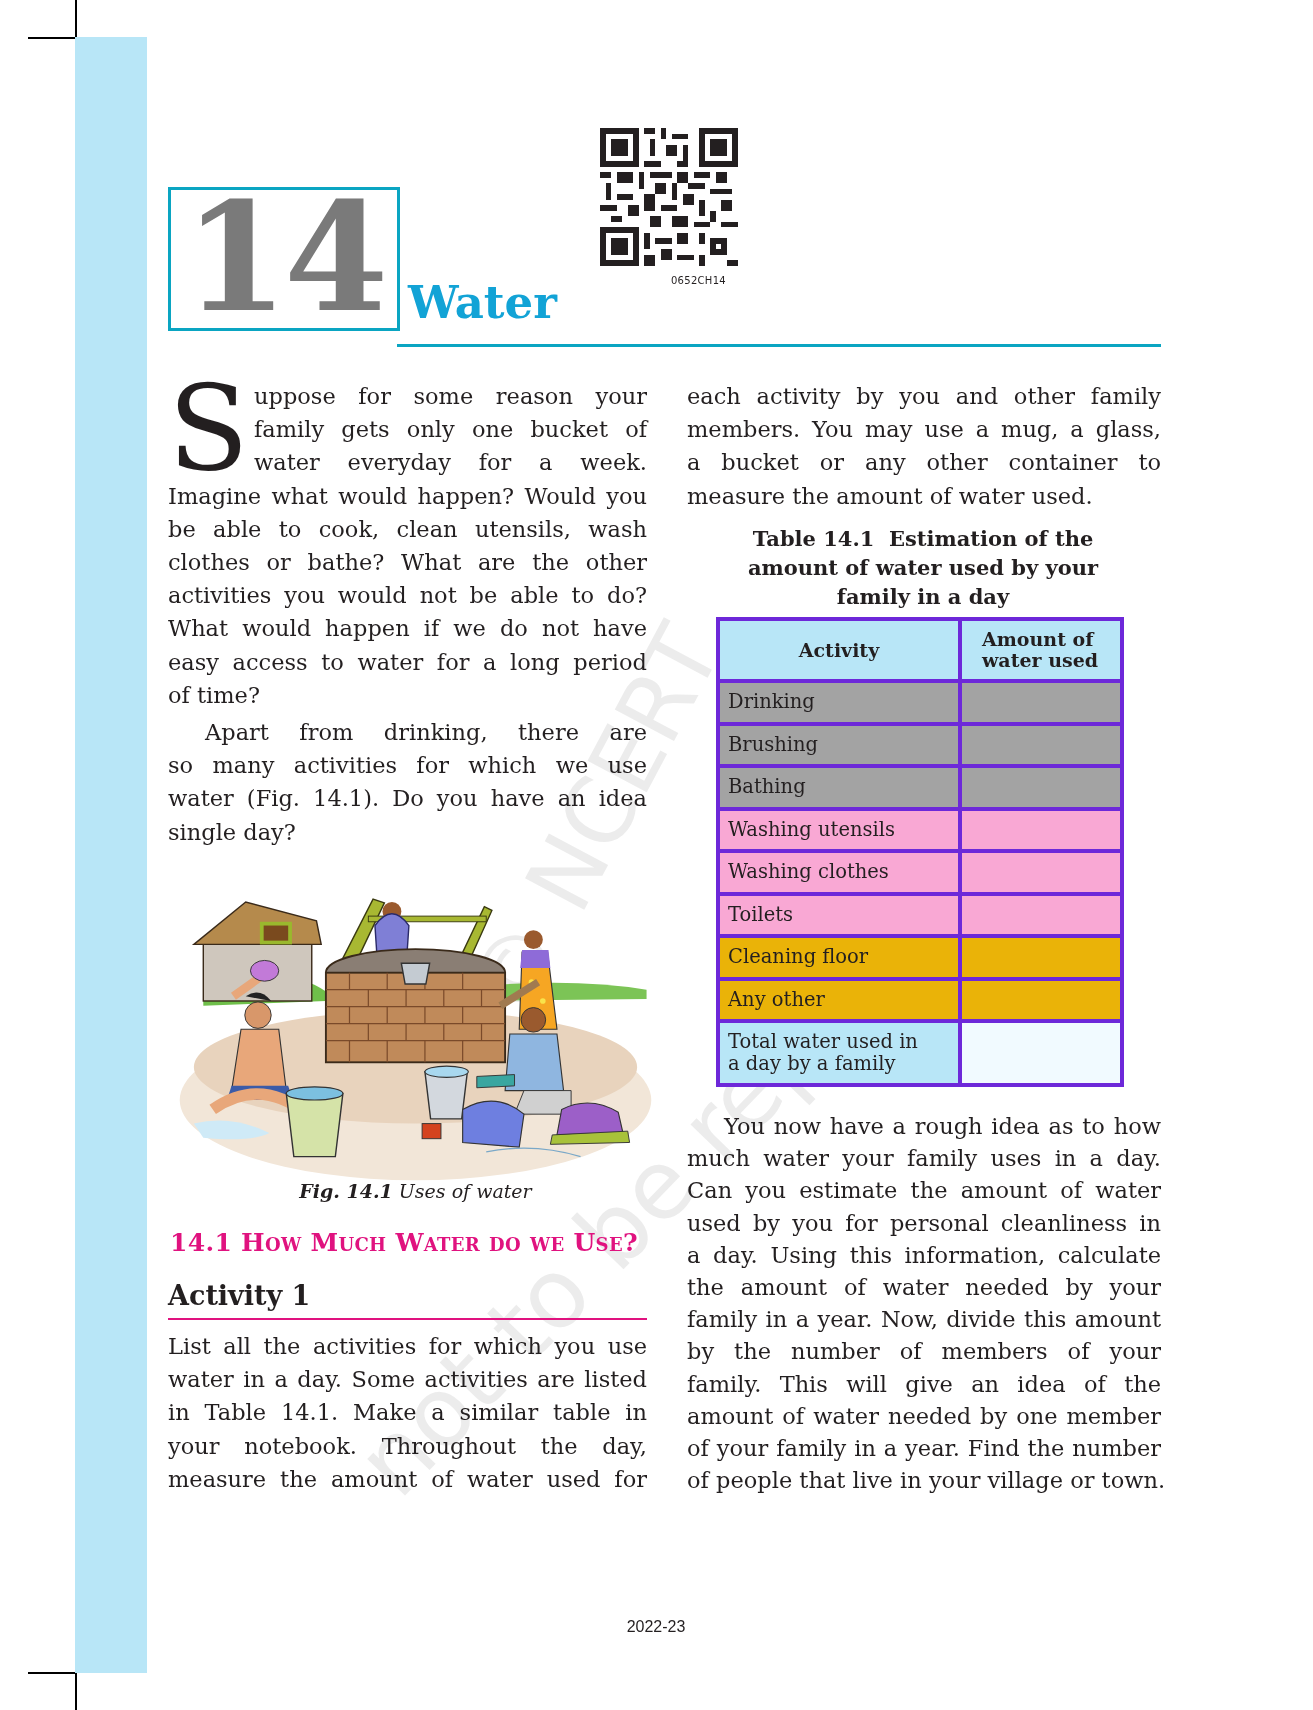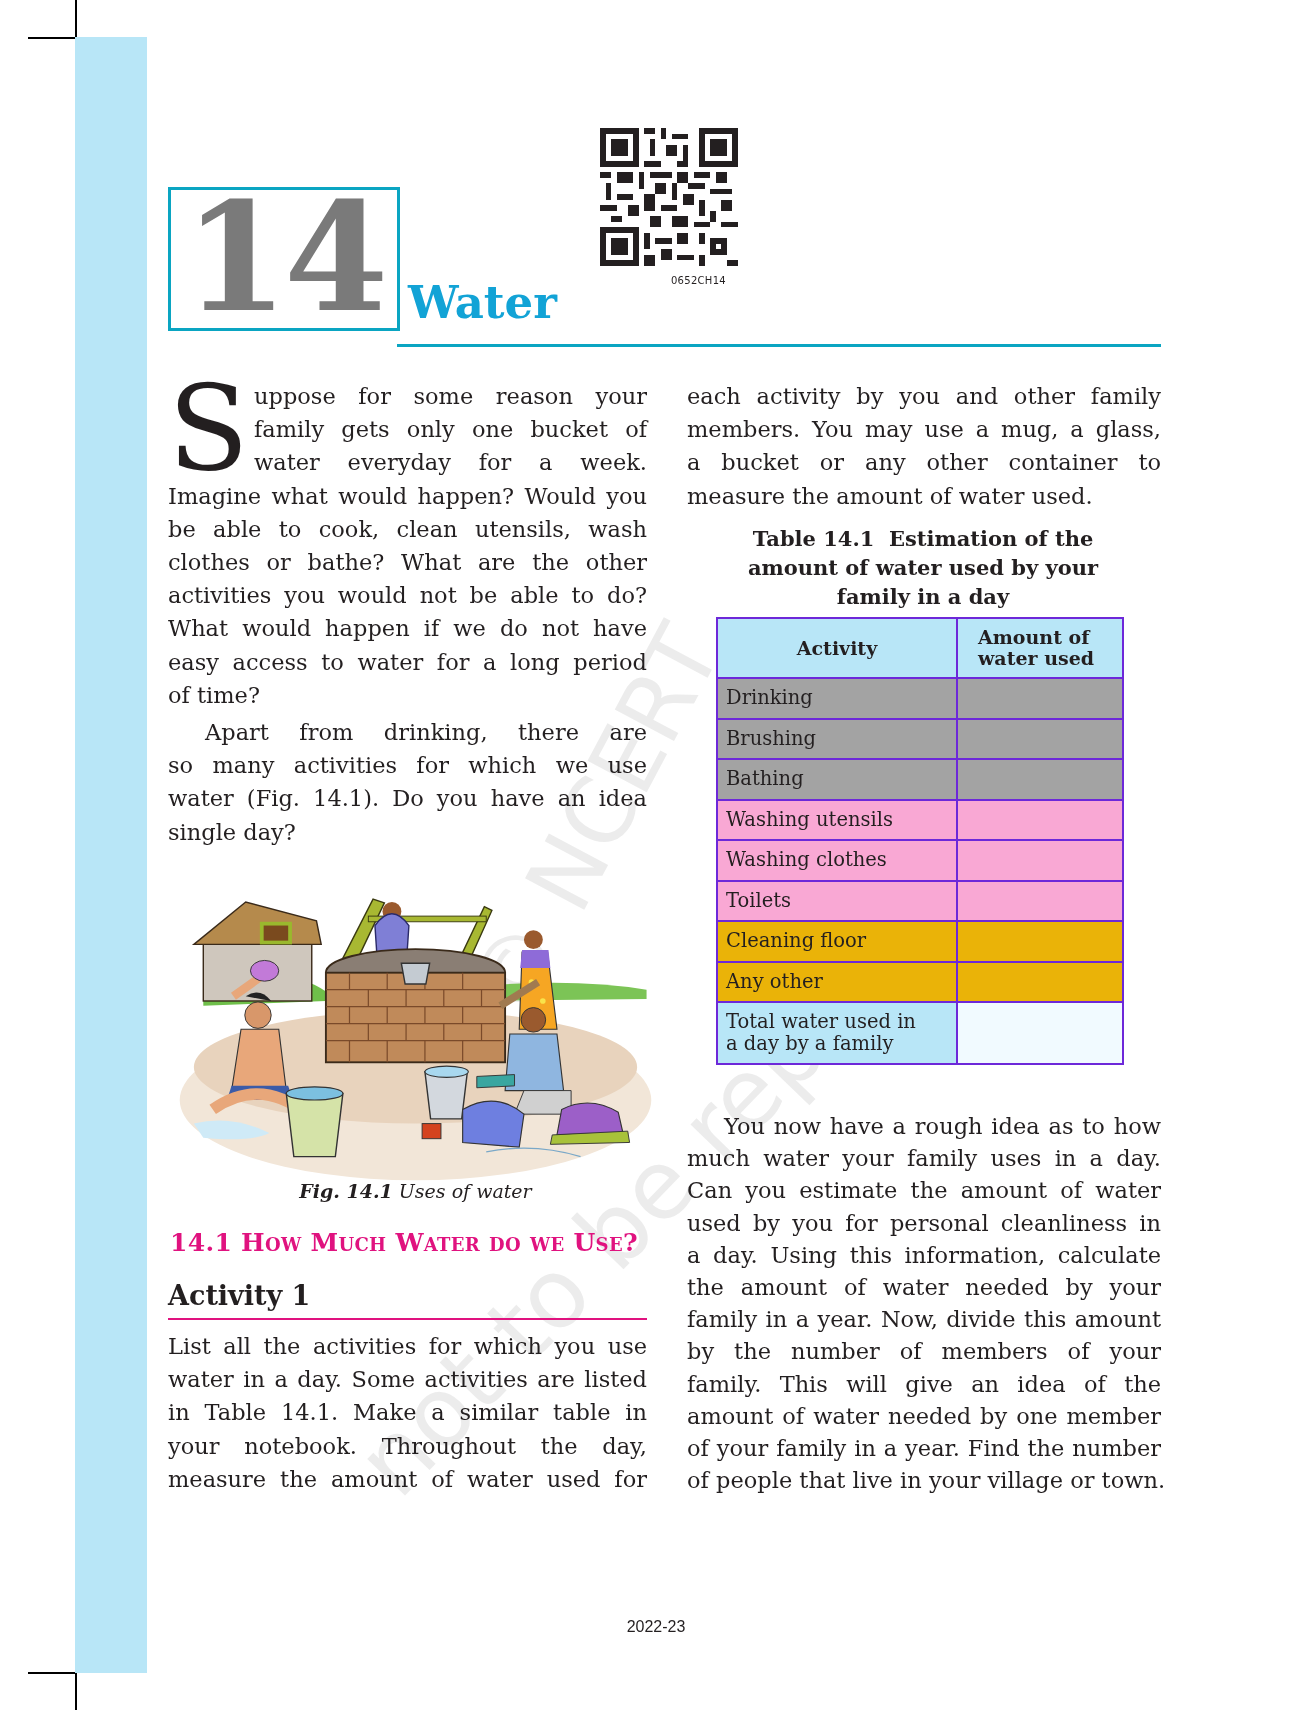--- a/index.html
+++ b/index.html
@@ -32,21 +32,21 @@
   .fig-caption b { font-weight:bold; }
 
   .section-heading { position:absolute; left:170px; top:1228px; font-size:25px; font-weight:bold; color:#e0127f;
                      font-variant:small-caps; letter-spacing:0.3px; }
   .activity-heading { position:absolute; left:168px; top:1280px; font-size:27px; font-weight:bold; color:#231f20; }
   .activity-rule { position:absolute; left:168px; top:1318px; width:479px; height:2px; background:#e0127f; }
 
   .table-caption { position:absolute; left:718px; top:524px; width:410px; text-align:center; font-weight:bold;
                    font-size:21px; line-height:29px; color:#231f20; }
   table.wt { position:absolute; left:716px; top:617px; width:408px; border-collapse:collapse; }
-  table.wt td, table.wt th { border:2px solid #6d28d9; padding:0 8px; font-size:19.5px; color:#231f20; }
+  table.wt td, table.wt th { border:4px solid #6d28d9; padding:0 8px; font-size:19.5px; color:#231f20; }
   table.wt th { background:#b8e6f7; font-weight:bold; height:58px; font-size:19px; line-height:21px; }
   table.wt th.c1 { width:222px; text-align:center; }
   table.wt th.c2 { text-align:left; padding-left:20px; }
   table.wt td { height:38.5px; line-height:22px; }
   .r-a { background:#a3a3a3;padding-left:47px; }
   .r-b { background:#f9a8d4; }
   .r-c { background:#eab308; }
   td.total-label { background:#b8e6f7 !important; line-height:21px; height:60px !important; }
   td.total-val { background:#f1faff; }
 

